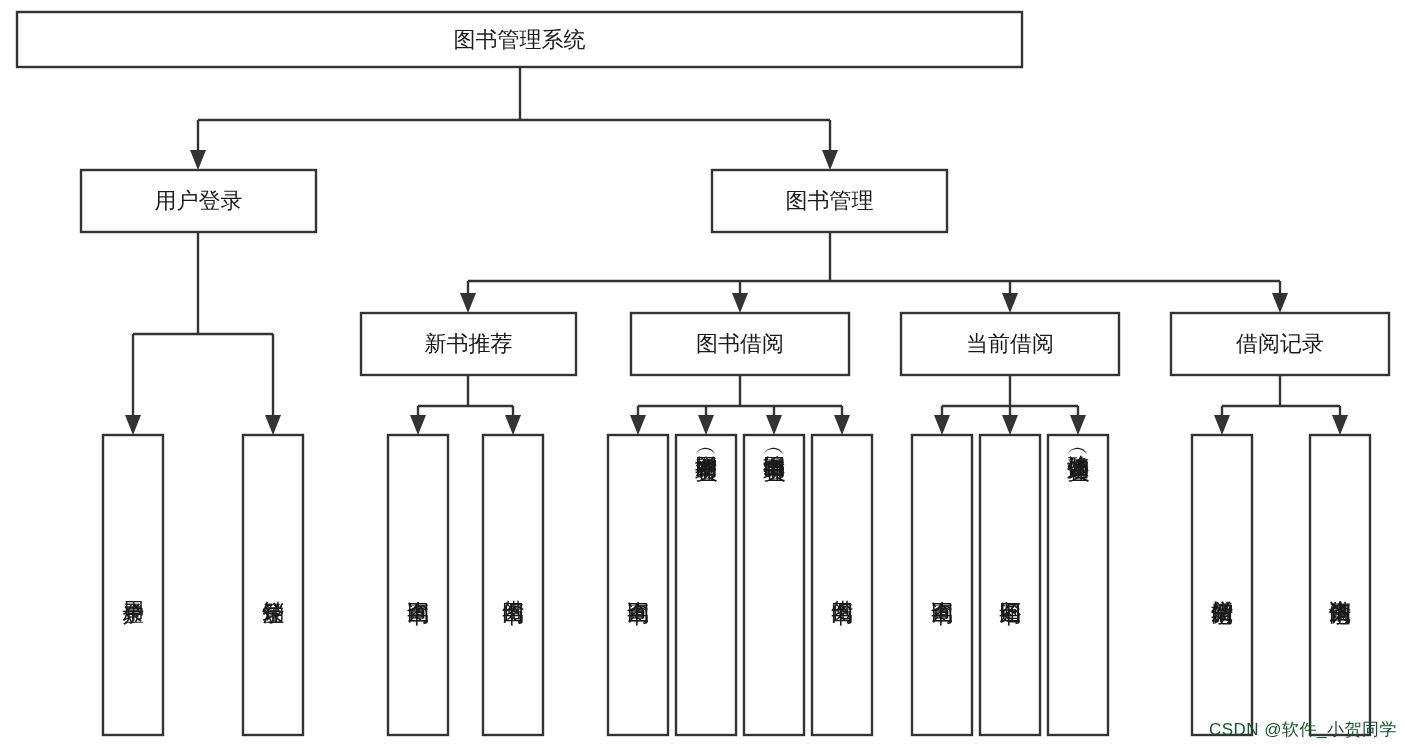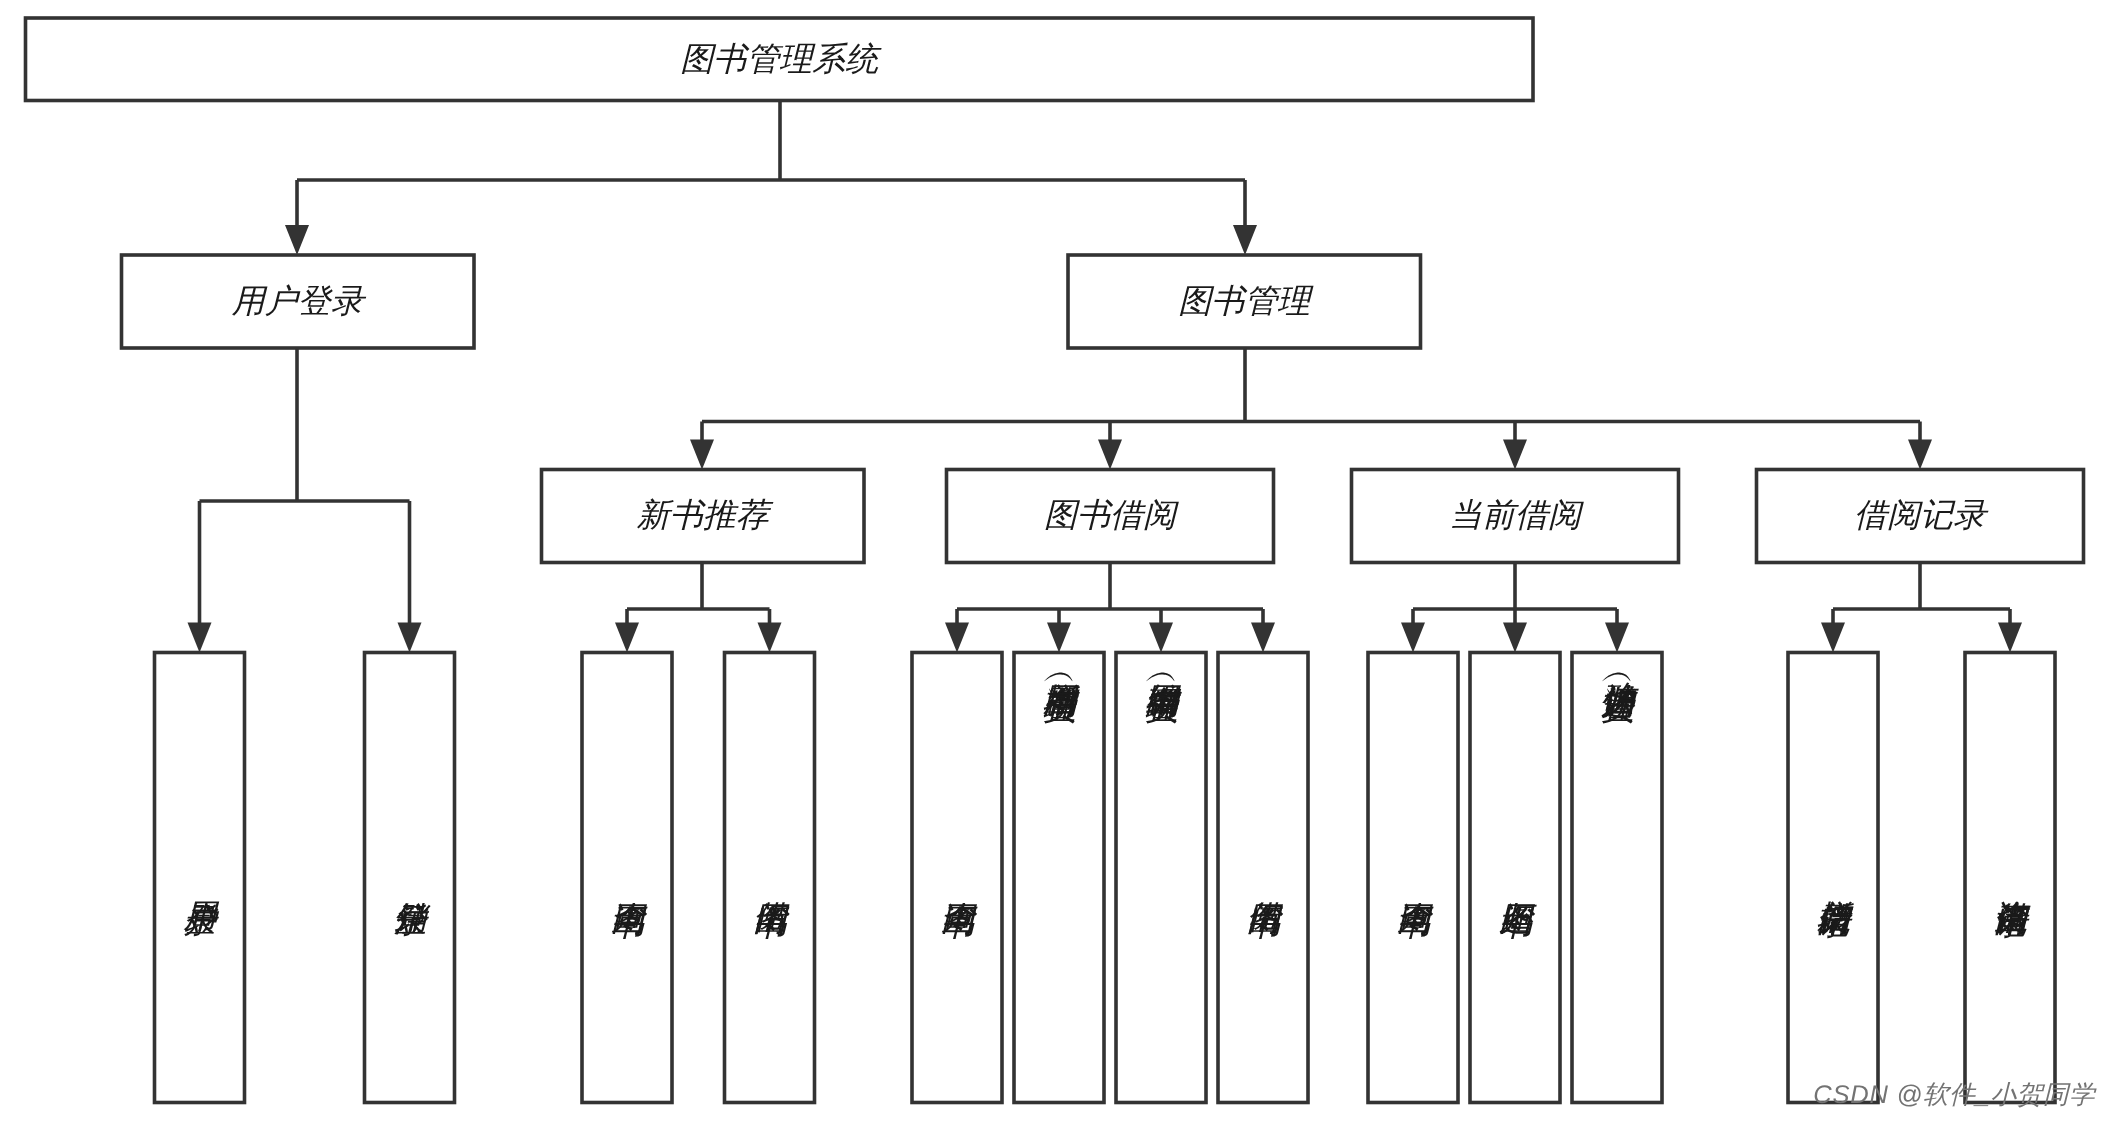--- a/index.html
+++ b/index.html
@@ -11,21 +11,20 @@
     width: 1405px;
     height: 747px;
     font-family: "Liberation Sans", "DejaVu Sans", sans-serif;
     overflow: hidden;
   }
   #diagram-root {
     position: relative;
     width: 1405px;
     height: 747px;
     background: #ffffff;
-    font-style: italic;
   }
   svg.diagram-canvas {
     position: absolute;
     left: 0;
     top: 0;
     width: 1405px;
     height: 747px;
     display: block;
   }
   .node-box {
@@ -47,21 +46,21 @@
     fill: #1a1a1a;
     font-family: "Liberation Sans", "DejaVu Sans", sans-serif;
     font-size: 22px;
     text-anchor: middle;
     dominant-baseline: middle;
   }
   .watermark {
     position: absolute;
     right: 8px;
     bottom: 6px;
-    color: #737373;
+    color: #14532d;
     font-size: 17px;
     font-family: "Liberation Sans", "DejaVu Sans", sans-serif;
     white-space: nowrap;
     letter-spacing: 0.5px;
   }
   .vlabel-wrap {
     position: absolute;
     display: flex;
     align-items: center;
     justify-content: center;

